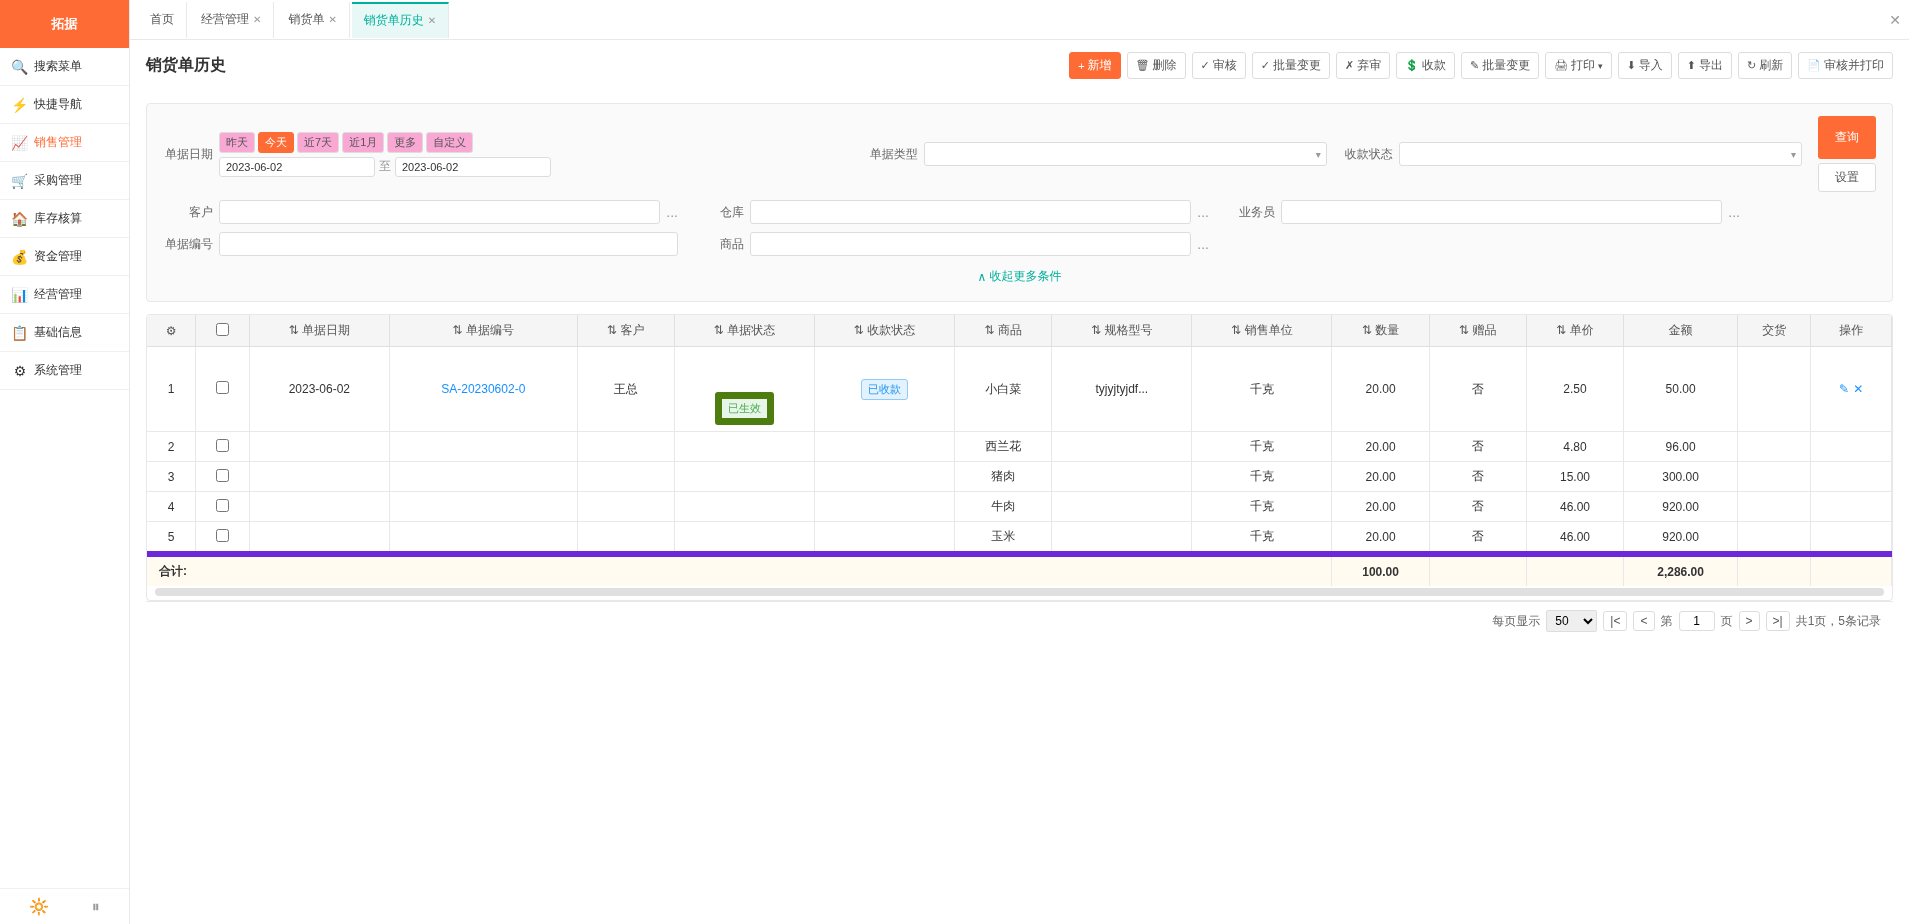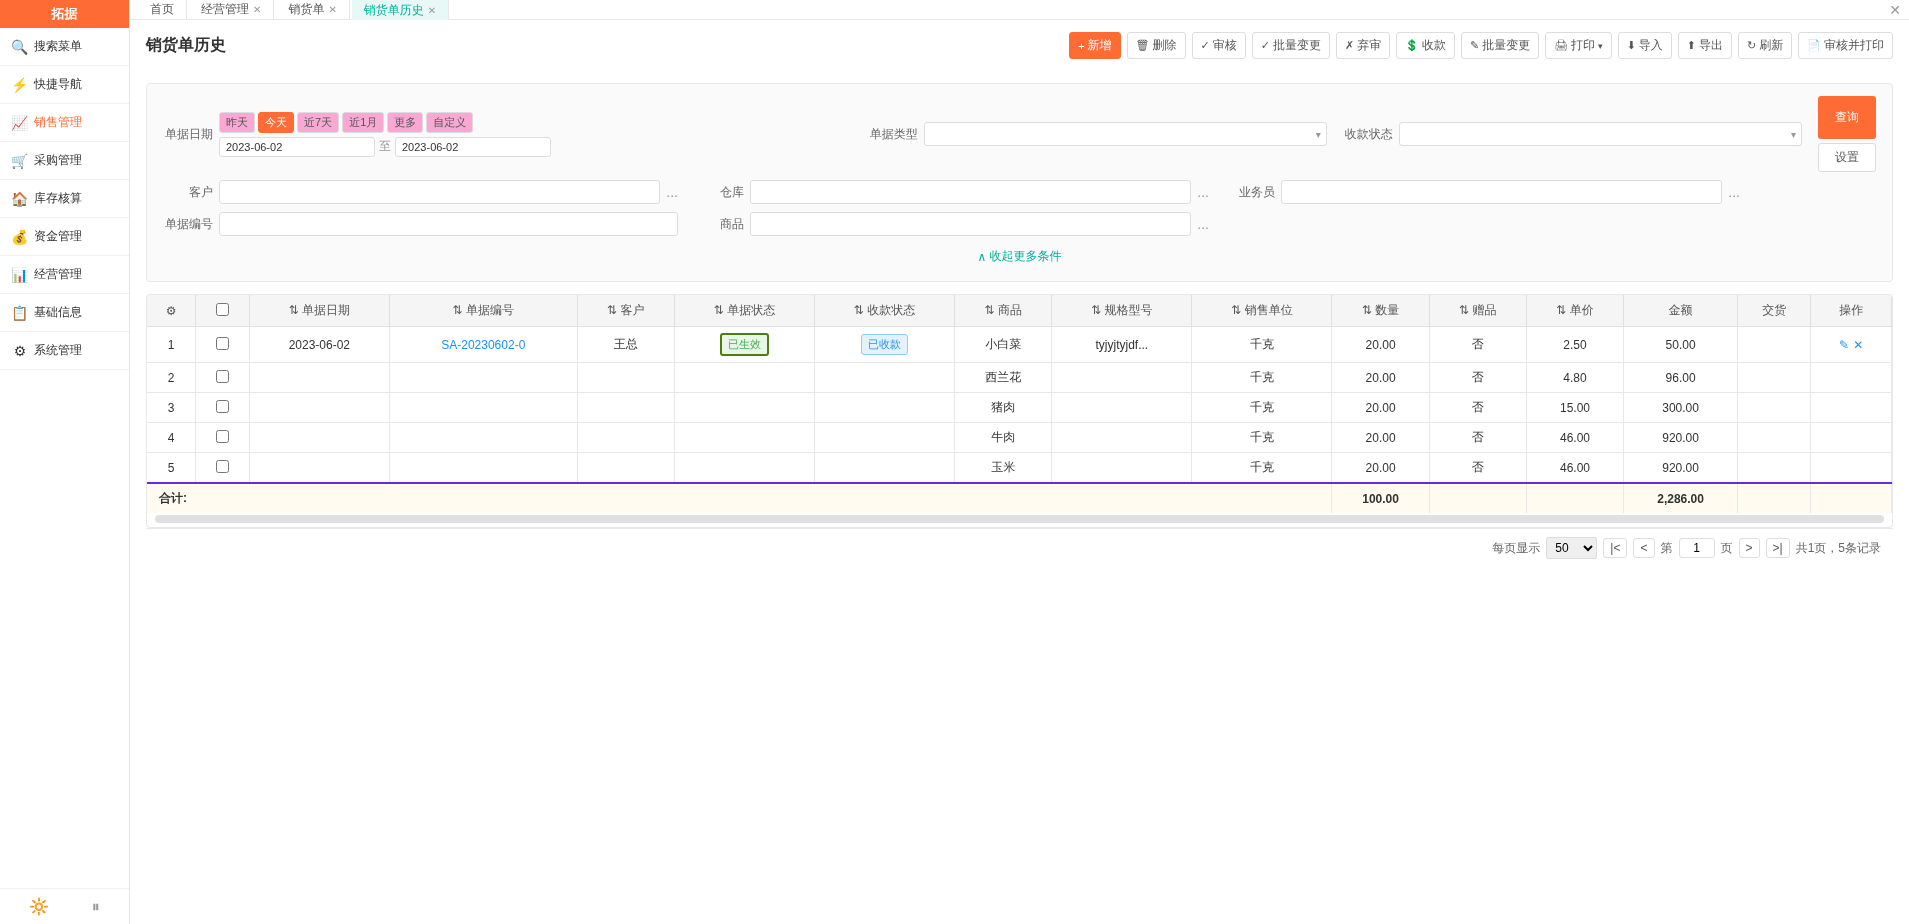--- a/index.html
+++ b/index.html
@@ -8,21 +8,21 @@
     
     .sidebar {
       width: 130px;
       background: #fff;
       border-right: 1px solid #e8e8e8;
       display: flex;
       flex-direction: column;
       flex-shrink: 0;
     }
     .sidebar-logo {
-      height: 28px;
+      height: 48px;
       background: #ff6b35;
       display: flex;
       align-items: center;
       justify-content: center;
       color: #fff;
       font-size: 13px;
       font-weight: bold;
     }
     .sidebar-item {
       display: flex;
@@ -58,21 +58,21 @@
       flex-direction: column;
       overflow: hidden;
     }
 
     
     .top-nav {
       background: #fff;
       border-bottom: 1px solid #e8e8e8;
       display: flex;
       align-items: center;
-      height: 20px;
+      height: 40px;
       padding: 0 8px;
       gap: 2px;
     }
     .nav-tab {
       padding: 0 12px;
       height: 36px;
       display: flex;
       align-items: center;
       cursor: pointer;
       color: #555;
@@ -302,33 +302,33 @@
       text-align: center;
       color: #333;
       white-space: nowrap;
     }
     .badge {
       display: inline-block;
       padding: 2px 6px;
       border-radius: 3px;
       font-size: 11px;
     }
-    .badge-success { background: #e8f5e9; color: #4caf50; border: 2px solid #4d7c0f; }
+    .badge-success { background: #e8f5e9; color: #4caf50; border: 7px solid #4d7c0f; margin-top: 39px; }
     .badge-received { background: #e3f2fd; color: #2196f3; border: 1px solid #90caf9; }
     .action-link {
       color: #1890ff;
       cursor: pointer;
       font-size: 12px;
       margin: 0 2px;
     }
 
     
     .total-row {
       background: #fffbf0;
-      border-top: 2px solid #6d28d9;
+      border-top: 6px solid #6d28d9;
     }
     .total-row td {
       font-weight: bold;
       color: #333;
       border-bottom: none;
     }
 
     
     .pagination {
       display: flex;

